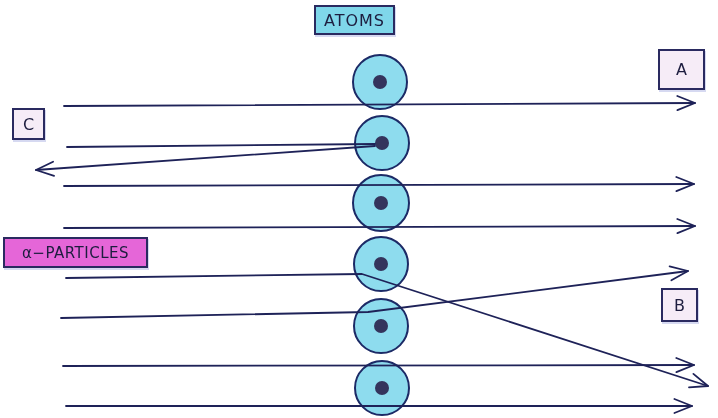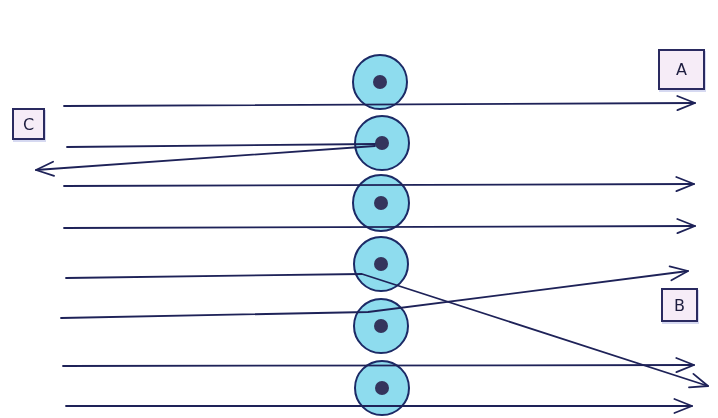--- a/index.html
+++ b/index.html
@@ -66,20 +66,22 @@
       <path d="M66 278 L 362 274 L 708 386" fill="none" stroke="#1e2258" stroke-width="1.8" stroke-linecap="round" stroke-linejoin="round"></path>
       <path d="M689 387.3 L 708 386 L 693.4 373.9" fill="none" stroke="#1e2258" stroke-width="1.8" stroke-linecap="round" stroke-linejoin="round"></path>
       <path d="M61 318 L 368 312 L 688 271" fill="none" stroke="#1e2258" stroke-width="1.8" stroke-linecap="round" stroke-linejoin="round"></path>
       <path d="M671.4 280.2 L 688 271 L 669.6 266.3" fill="none" stroke="#1e2258" stroke-width="1.8" stroke-linecap="round" stroke-linejoin="round"></path>
       <path d="M63 366 L 694 365" fill="none" stroke="#1e2258" stroke-width="1.8" stroke-linecap="round" stroke-linejoin="round"></path>
       <path d="M676.4 372.1 L 694 365 L 676.3 358" fill="none" stroke="#1e2258" stroke-width="1.8" stroke-linecap="round" stroke-linejoin="round"></path>
       <path d="M66 406 L 692 406" fill="none" stroke="#1e2258" stroke-width="1.8" stroke-linecap="round" stroke-linejoin="round"></path>
       <path d="M674.4 413 L 692 406 L 674.4 399" fill="none" stroke="#1e2258" stroke-width="1.8" stroke-linecap="round" stroke-linejoin="round"></path>
     </svg>
 
+  <div id="atoms-box" class="label-box cyan">ATOMS</div>
 
+  <div id="alpha-box" class="label-box magenta">α−PARTICLES</div>
 
   <div id="a-box" class="label-box lavender">A</div>
 
   <div id="b-box" class="label-box lavender">B</div>
 
   <div id="c-box" class="label-box lavender">C</div>
 </div>
 
 </body></html>

